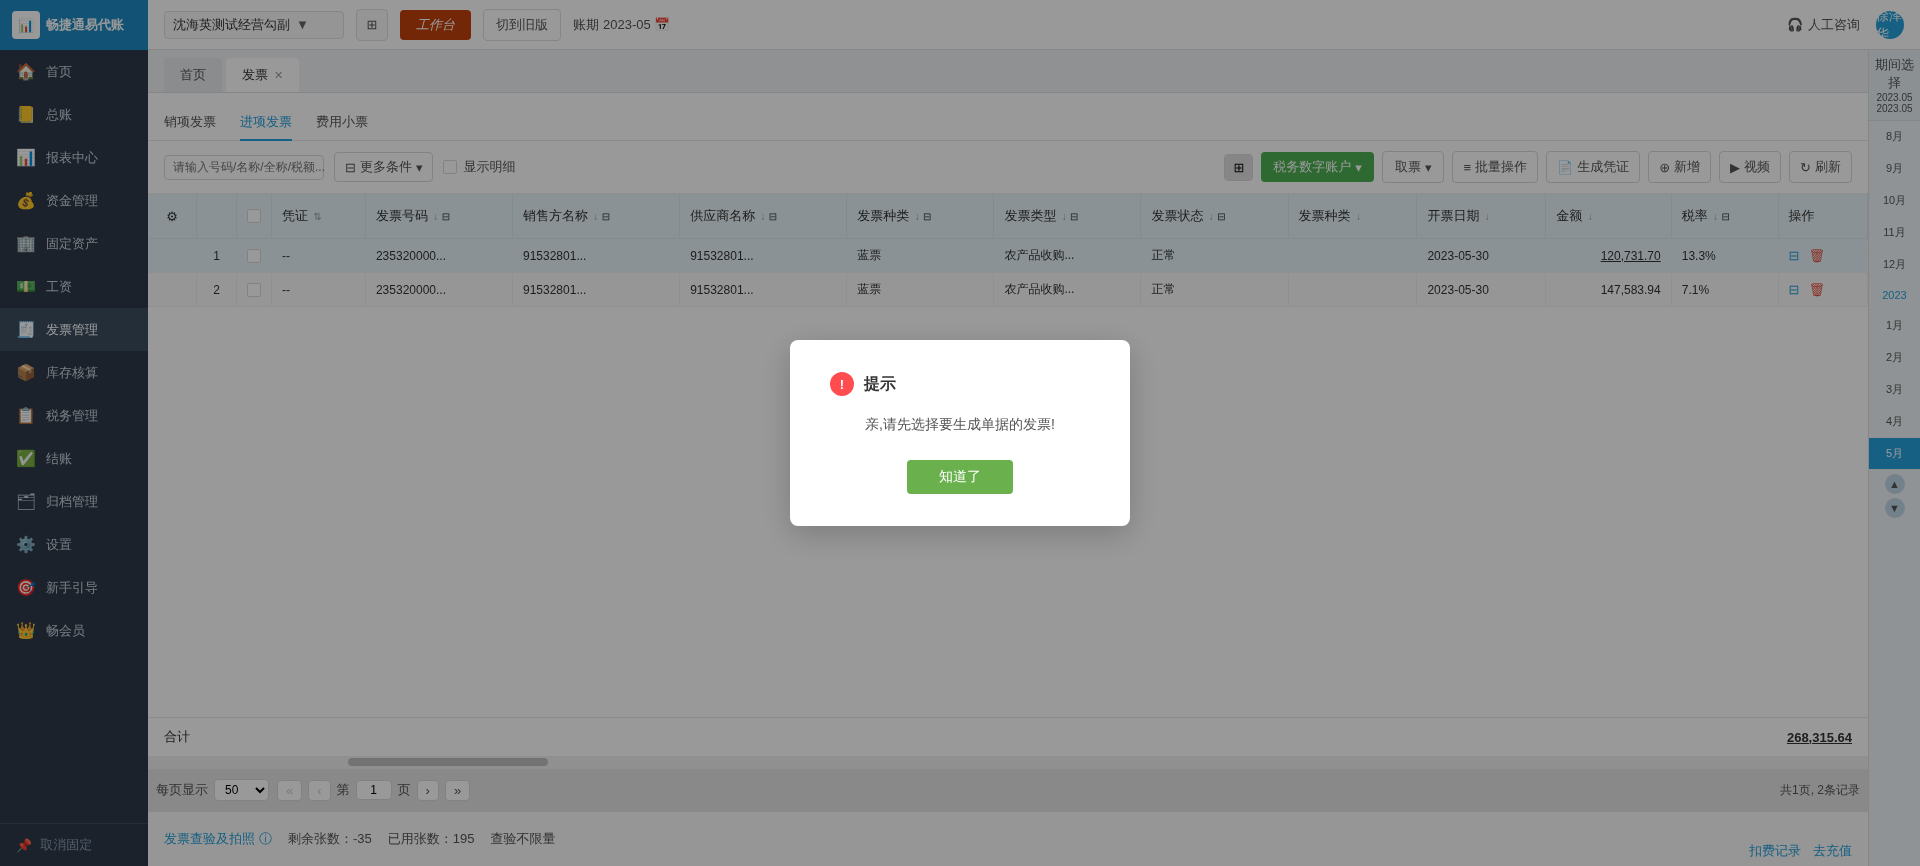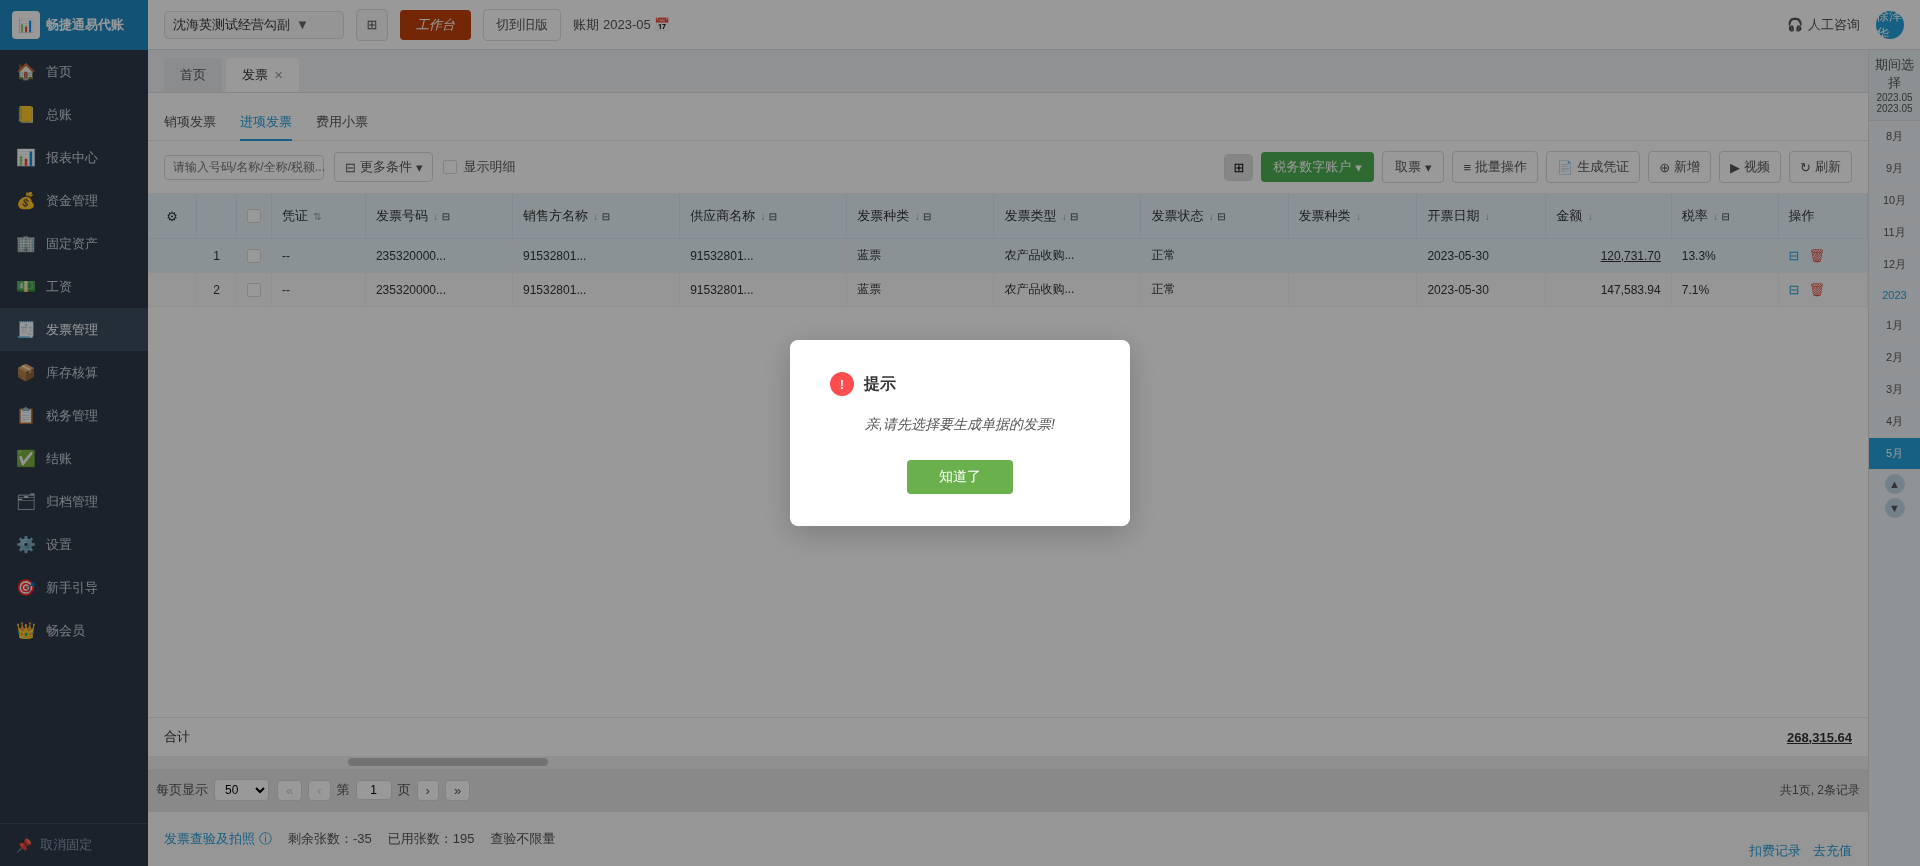--- a/index.html
+++ b/index.html
@@ -531,21 +531,20 @@
     .modal-title {
       font-size: 16px;
       font-weight: 600;
       color: #333;
     }
     .modal-message {
       font-size: 14px;
       color: #555;
       margin-bottom: 26px;
       text-align: right;
-      font-style: italic;
     }
     .modal-ok-btn {
       background: #6ab04c;
       color: white;
       padding: 8px 32px;
       border-radius: 4px;
       cursor: pointer;
       font-size: 14px;
       border: none;
     }

